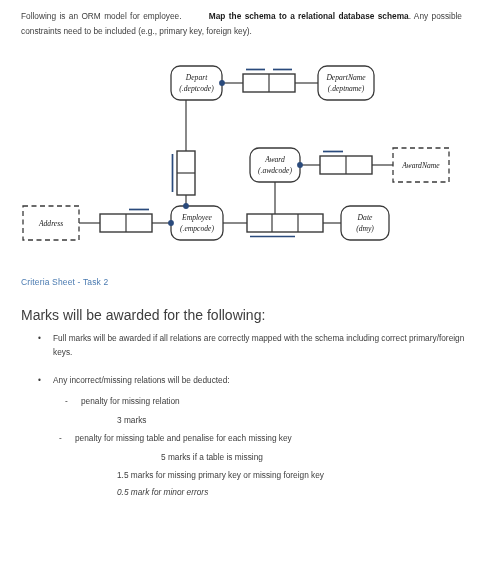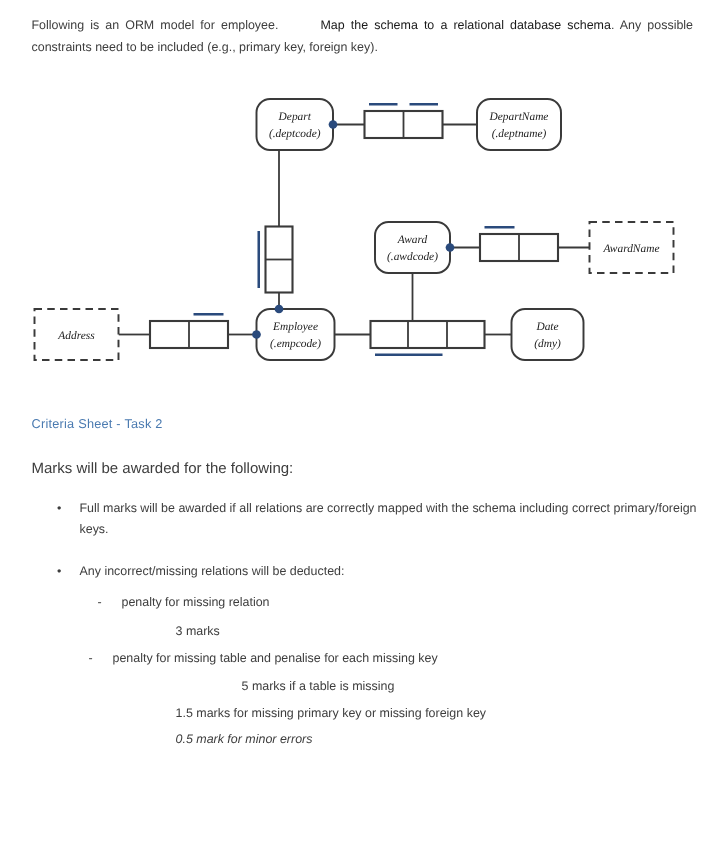--- a/index.html
+++ b/index.html
@@ -16,42 +16,42 @@
 
   
   .intro {
     position: absolute;
     left: 21px; top: 9px; width: 441px;
     font-size: 8.3px;
     line-height: 14.5px;
     text-align: justify;
     color: #3d3d3d;
   }
-  .intro b { font-weight: normal; color: #1a1a1a; padding-left: 24px; }
+  .intro b { font-weight: bold; color: #1a1a1a; padding-left: 24px; }
 
   
   .diagram {
     position: absolute;
     left: 0; top: 55px;
     width: 443px; height: 205px;
   }
   .diagram svg { display: block; }
 
   
   .criteria-heading {
     position: absolute;
     left: 21px; top: 277px;
     font-size: 8.5px;
     color: #4a7ab0;
     letter-spacing: .15px;
   }
   .lead {
     position: absolute;
     left: 21px; top: 307px;
-    font-size: 10px;
+    font-size: 14px;
     color: #3d3d3d;
   }
   .bullet {
     position: absolute;
     font-size: 8.3px;
     line-height: 13.5px;
     color: #3d3d3d;
   }
   .bullet .mark {
     position: absolute;

